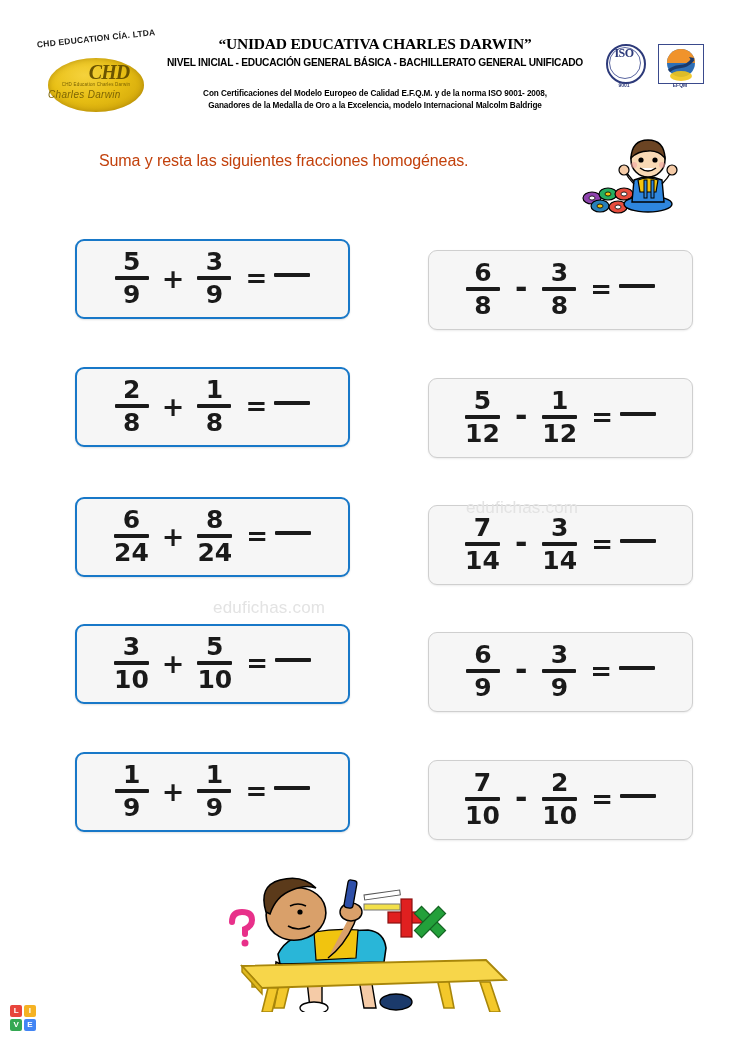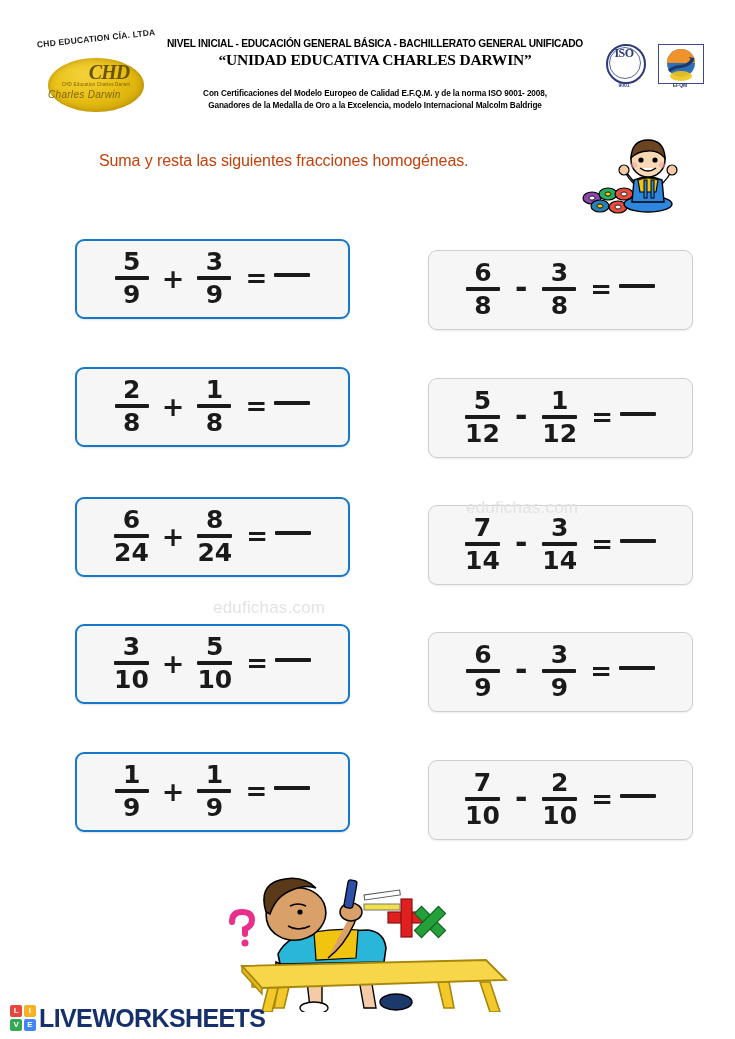--- a/index.html
+++ b/index.html
@@ -339,22 +339,22 @@
     <div id="logo-block">
       <div id="logo-arc">CHD EDUCATION CÍA. LTDA</div>
       <div id="logo-oval">
         <div id="logo-mono">CHD</div>
         <div id="logo-sub">CHD Education Charles Darwin</div>
         <div id="logo-name">Charles Darwin</div>
       </div>
     </div>
 
     <div id="title-block">
+      <div id="school-title">“UNIDAD EDUCATIVA CHARLES DARWIN”</div>
       <div id="levels-line">NIVEL INICIAL -  EDUCACIÓN GENERAL BÁSICA -  BACHILLERATO GENERAL UNIFICADO</div>
-      <div id="school-title">“UNIDAD EDUCATIVA CHARLES DARWIN”</div>
       <div id="cert-line-1">Con Certificaciones del Modelo Europeo de  Calidad  E.F.Q.M. y  de  la norma  ISO 9001- 2008,</div>
       <div id="cert-line-2">Ganadores de la Medalla de Oro a la Excelencia, modelo Internacional Malcolm Baldrige</div>
     </div>
 
     <div id="badges">
       <div class="badge" id="iso-badge">
         <div id="iso-ring"></div>
         <div id="iso-ring2"></div>
         <div id="iso-text">ISO</div>
         <div id="iso-sub">9001</div>
@@ -652,16 +652,15 @@
     </svg>
   </div>
 
   <div id="lw-logo">
     <div id="lw-grid">
         <div style="background: rgb(232, 69, 60);">L</div>
         <div style="background: rgb(245, 178, 35);">I</div>
         <div style="background: rgb(52, 168, 83);">V</div>
         <div style="background: rgb(66, 133, 244);">E</div>
       </div>
-    <div id="lw-text">LIVEWORKSHEETS</div>
   </div>
 
 </div>
 
 </body></html>

